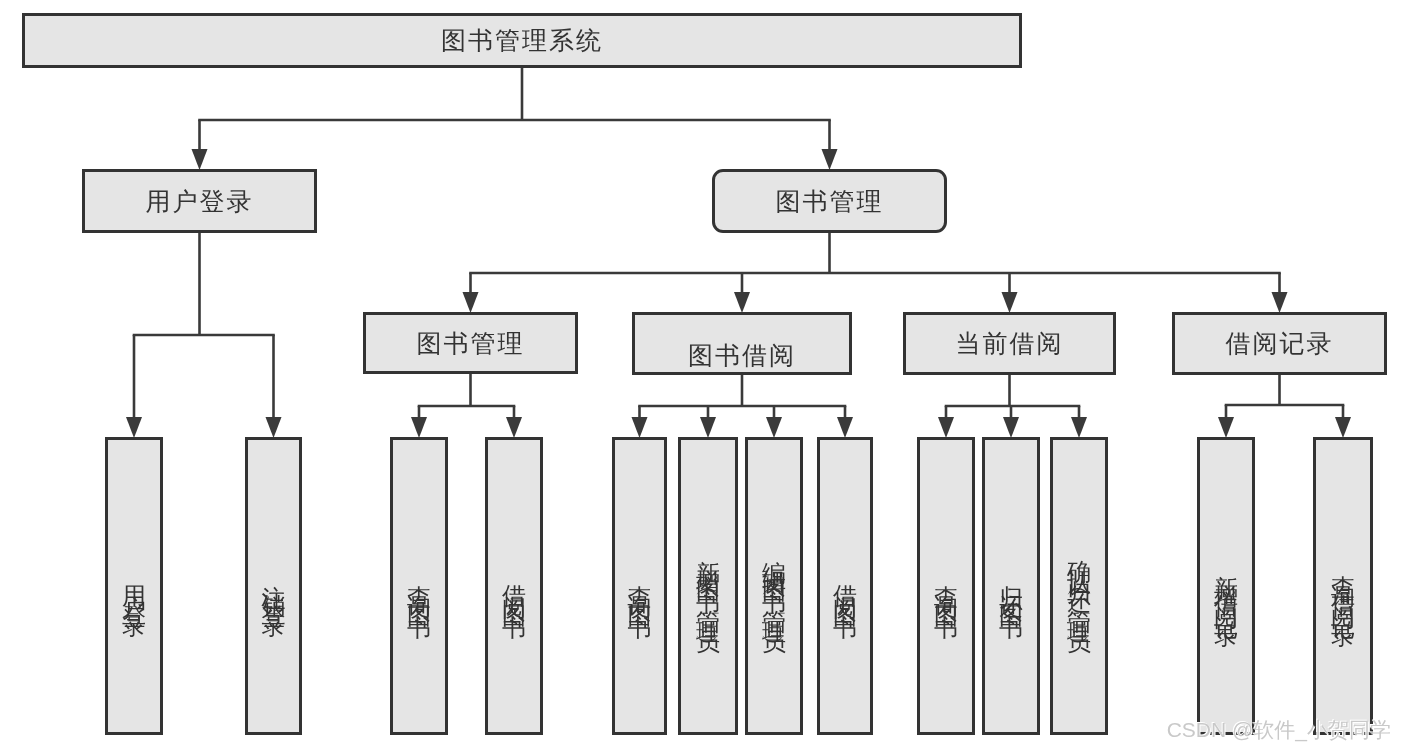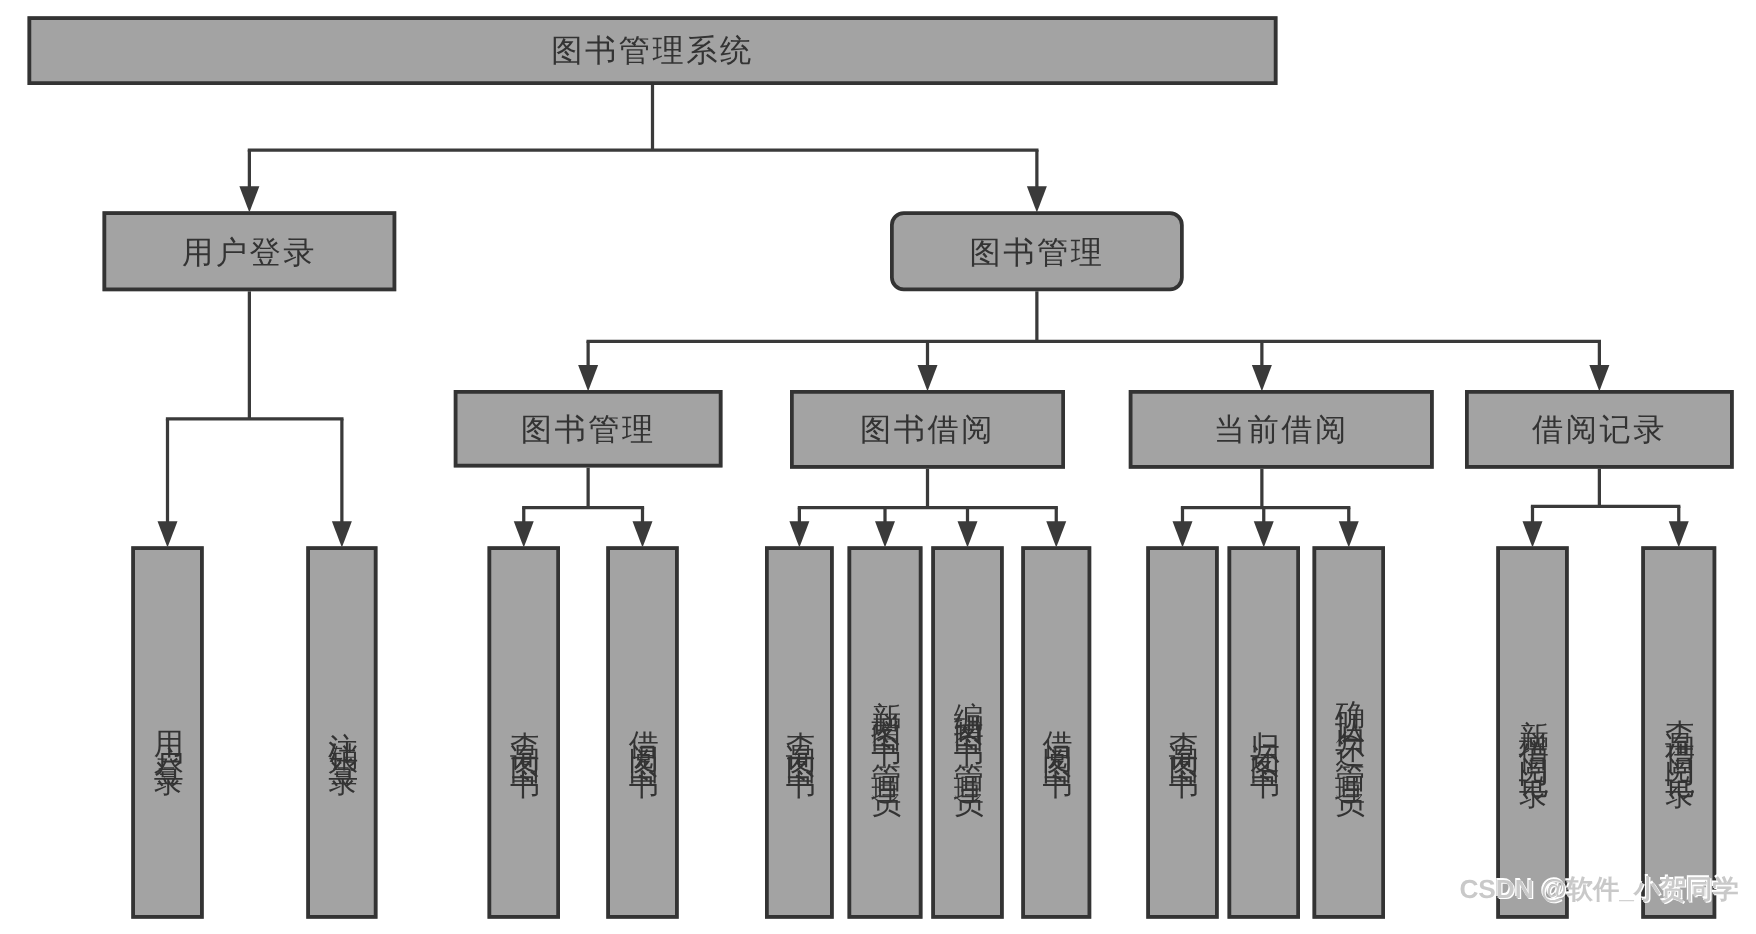--- a/index.html
+++ b/index.html
@@ -21,21 +21,21 @@
   #connector-svg{
     position:absolute;
     left:0;top:0;
     width:1405px;height:747px;
     z-index:1;
   }
   .node{
     position:absolute;
     box-sizing:border-box;
     border:3px solid var(--border);
-    background:#a3a3a3;
+    background:#e5e5e5;
     display:flex;
     align-items:center;
     justify-content:center;
     color:var(--text);
     z-index:2;
   }
   .node.horiz span{
     font-size:25px;
     letter-spacing:2px;
     white-space:nowrap;
@@ -43,27 +43,26 @@
   .node.vert span{
     writing-mode:vertical-rl;
     text-orientation:mixed;
     font-size:24px;
     letter-spacing:10px;
     line-height:1;
   }
   .watermark{
     position:absolute;
     right:14px;
-    bottom:22px;
+    bottom:3px;
     font-size:21px;
     color:var(--watermark);
     text-shadow:1px 1px 0 #ffffff, -1px -1px 0 #ffffff;
     z-index:6;
     white-space:nowrap;
-    font-weight:bold;
   }
 </style>
 </head>
 <body>
 
 <div class="canvas">
   <svg id="connector-svg" xmlns="http://www.w3.org/2000/svg">
       <line x1="522" y1="68" x2="522" y2="120" stroke="#3a3a3a" stroke-width="2.6"></line>
       <line x1="198.2" y1="120" x2="830.8" y2="120" stroke="#3a3a3a" stroke-width="2.6"></line>
       <line x1="199.5" y1="120" x2="199.5" y2="152" stroke="#3a3a3a" stroke-width="2.6"></line>
@@ -123,24 +122,24 @@
       </div>
       <div class="node horiz" style="left: 82px; top: 169px; width: 235px; height: 64px;">
         <span>用户登录</span>
       </div>
       <div class="node horiz" style="left: 712px; top: 169px; width: 235px; height: 64px; border-radius: 11px;">
         <span>图书管理</span>
       </div>
       <div class="node horiz" style="left: 363px; top: 312px; width: 215px; height: 62px;">
         <span>图书管理</span>
       </div>
-      <div class="node horiz" style="left: 632px; top: 312px; width: 220px; height: 63px;">
+      <div class="node horiz" style="left: 632px; top: 312px; width: 220px; height: 63px; align-items: flex-end;">
         <span>图书借阅</span>
       </div>
-      <div class="node horiz" style="left: 903px; top: 312px; width: 244px; height: 63px; justify-content: center;">
+      <div class="node horiz" style="left: 903px; top: 312px; width: 213px; height: 63px; justify-content: center;">
         <span>当前借阅</span>
       </div>
       <div class="node horiz" style="left: 1172px; top: 312px; width: 215px; height: 63px;">
         <span>借阅记录</span>
       </div>
       <div class="node vert" style="left: 105px; top: 437px; width: 58px; height: 298px;">
         <span>用户登录</span>
       </div>
       <div class="node vert" style="left: 245px; top: 437px; width: 57px; height: 298px;">
         <span>注销登录</span>

